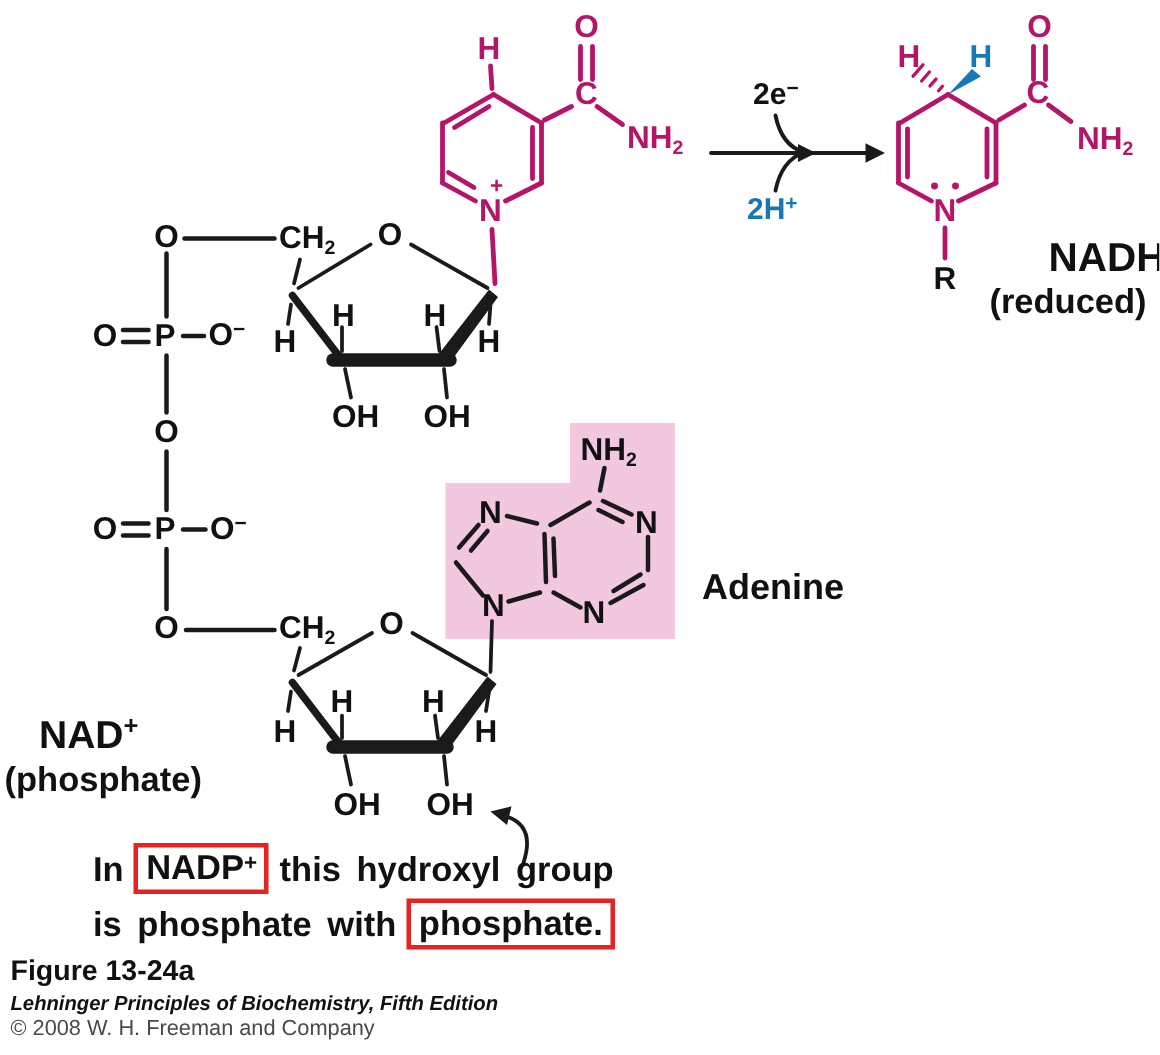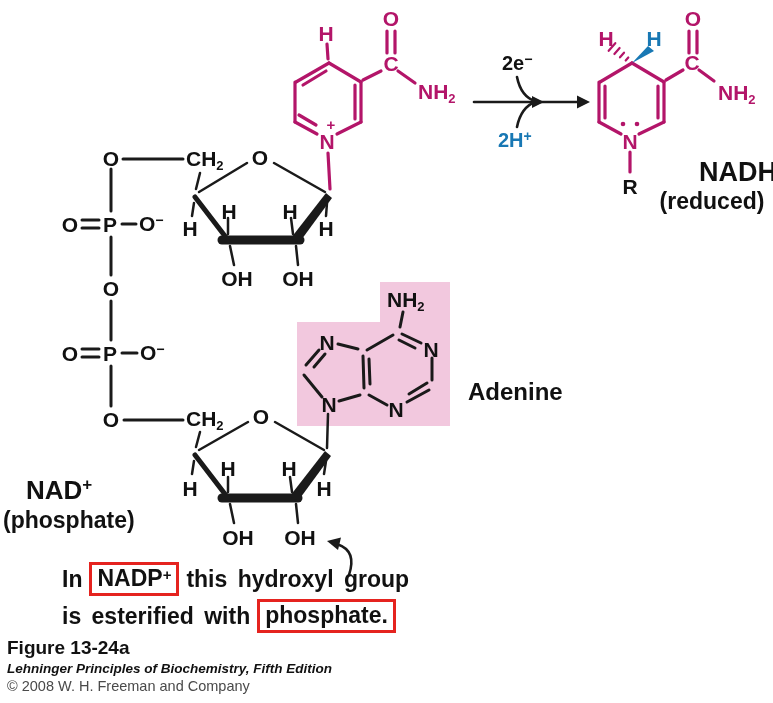--- a/index.html
+++ b/index.html
@@ -221,21 +221,21 @@
 
   <span class="lbl la f26" style="left:26px;top:489px"><span>NAD</span><sup class="sbig">+</sup></span>
   <span class="lbl la f23" style="left:3px;top:520px">(phosphate)</span>
 
   <div class="ann" style="left:62px;top:559px;height:40px">
     <span>In</span>
     <span class="redbox"><span>NADP</span><sup class="s" style="font-size:15px">+</sup></span>
     <span>this hydroxyl group</span>
   </div>
   <div class="ann" style="left:62px;top:598px;height:36px">
-    <span>is esterified with</span>
+    <span>is phosphate with</span>
     <span class="redbox">phosphate.</span>
   </div>
 
   <div class="cap" style="top:637px;font-size:19px;font-weight:700">Figure 13-24a</div>
   <div class="cap" style="top:661px;font-size:13.5px;font-weight:700;font-style:italic">Lehninger Principles of Biochemistry, Fifth Edition</div>
   <div class="cap" style="top:678px;font-size:14.5px;color:#4a4a4a">© 2008 W. H. Freeman and Company</div>
 
 </div>
 
 </body></html>

